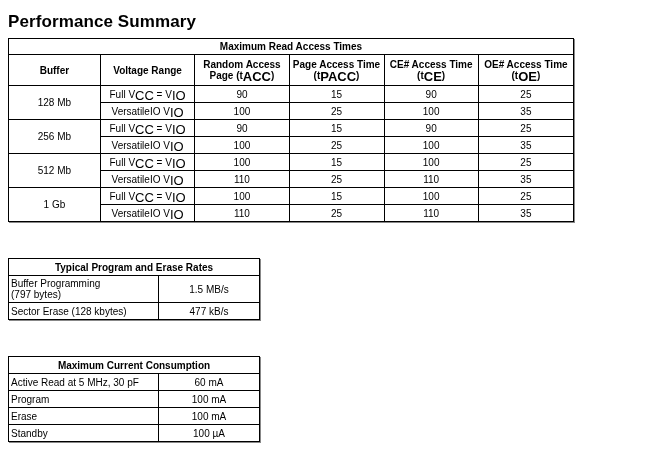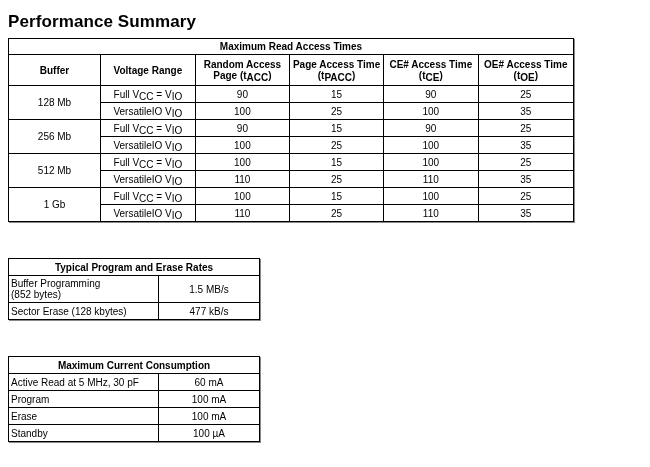--- a/index.html
+++ b/index.html
@@ -2,21 +2,21 @@
 <html><head>
 <meta charset="utf-8">
 <style>
   html, body { margin:0; padding:0; background:#ffffff; }
   body { width:650px; height:467px; position:relative; overflow:hidden;
          font-family:"Liberation Sans", sans-serif; color:#000; }
   .title { position:absolute; left:8px; top:12px; font-size:17px; font-weight:bold; letter-spacing:0.1px; }
   table { border-collapse:collapse; position:absolute; font-size:10px; }
   td, th { border:1px solid #000; padding:0; text-align:center; vertical-align:middle; line-height:11px; }
   th { font-weight:bold; }
-  sub { font-size:10px; vertical-align:-2px; line-height:0; }
+  sub { font-size:13px; vertical-align:-2px; line-height:0; }
   .main { left:8px; top:38px; width:566px; border:1.5px solid #000; box-shadow:1px 1px 0 #888; }
   .main col.c0 { width:102px; } .main col.c1 { width:102px; } .main col.c2 { width:103px; }
   .main col.c3 { width:103px; } .main col.c4 { width:104px; } .main col.c5 { width:105px; }
   .main tr.h1 th { height:15px; }
   .main tr.h2 th { height:30px; }
   .main tr.d td { height:16px; }
   .main tr.grp td { border-top:1.5px solid #333; }
   .small { left:8px; width:252px; border:1.5px solid #000; box-shadow:1px 1px 0 #888; }
   .small th { height:16px; }
   .small td { height:16px; }
@@ -115,21 +115,21 @@
       </tr>
     </tbody>
 </table>
 
 <table class="small t2">
   <tbody>
       <tr>
         <th colspan="2">Typical Program and Erase Rates</th>
       </tr>
   <tr class="tall">
-    <td class="lbl"><span>Buffer Programming</span><br><span>(852 bytes)</span></td>
+    <td class="lbl"><span>Buffer Programming</span><br><span>(797 bytes)</span></td>
     <td>1.5 MB/s</td>
   </tr>
   <tr>
     <td class="lbl">Sector Erase (128 kbytes)</td>
     <td>477 kB/s</td>
   </tr>
 </tbody>
   </table>
 
 <table class="small t3">

